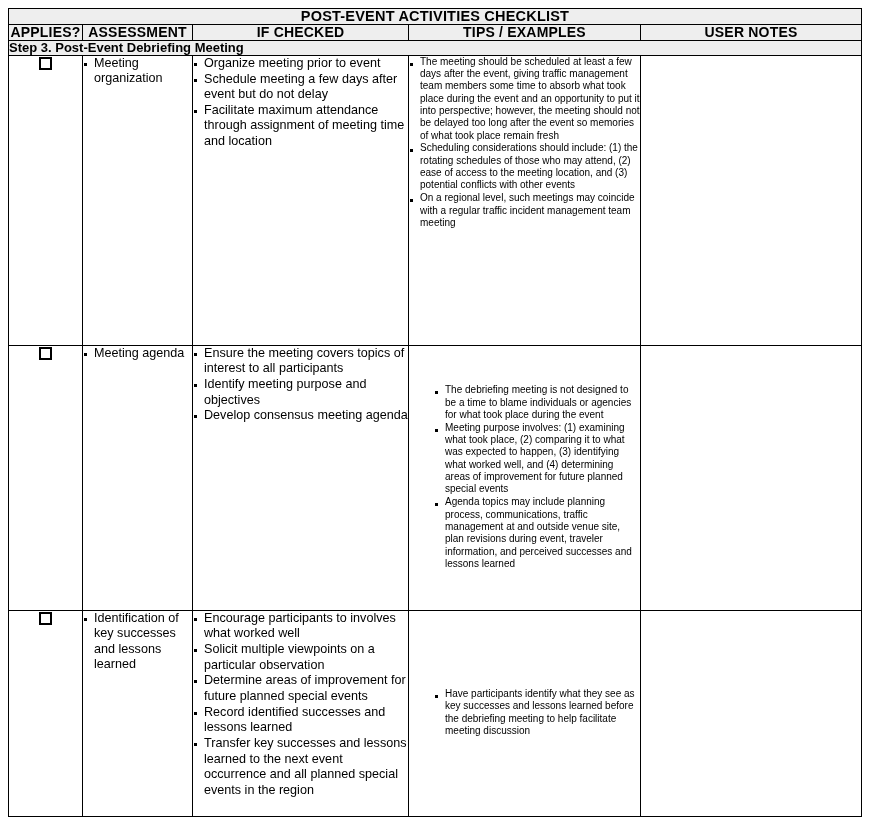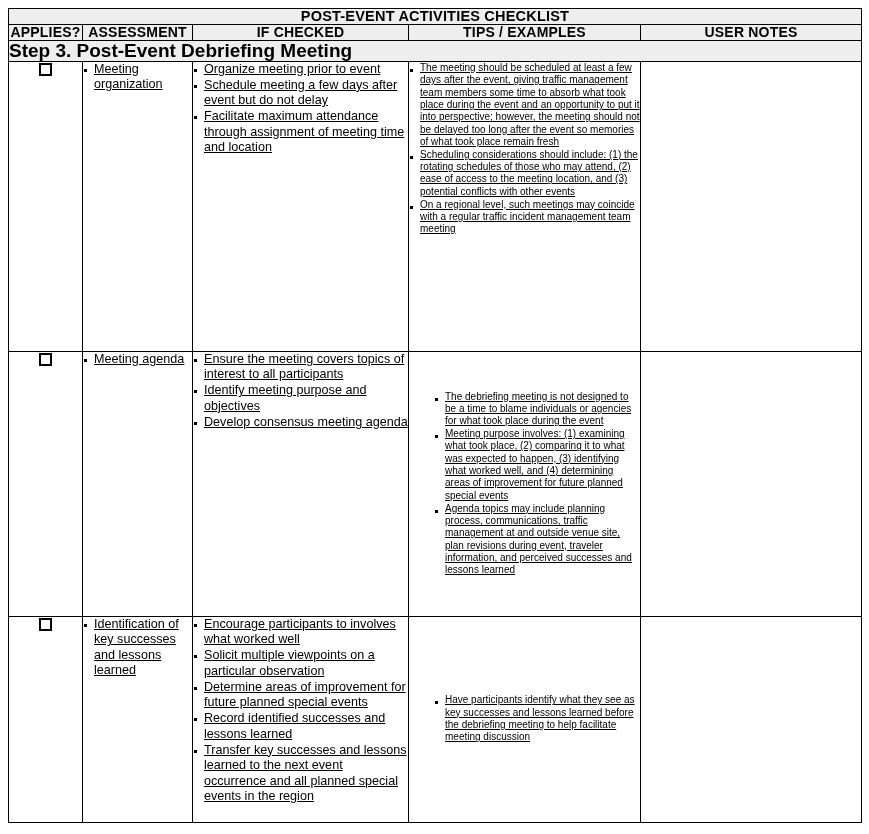--- a/index.html
+++ b/index.html
@@ -62,21 +62,21 @@
     letter-spacing: 0.2px;
     padding: 3px 2px 4px 2px;
     line-height: 1.05;
     white-space: nowrap;
   }
 
   
   .step-cell {
     background: #eeeeee !important;
     text-align: left;
-    font-size: 19px;
+    font-size: 13px;
     font-weight: bold;
     padding: 2px 2px 3px 6px;
     line-height: 1.05;
     white-space: nowrap;
   }
 
   
   .cell-applies {
     text-align: center;
     vertical-align: middle;
@@ -115,21 +115,20 @@
     margin: 0;
     padding: 0;
   }
   ul.bl > li {
     position: relative;
     padding-left: 11px;
     font-size: 12.6px;
     line-height: 1.23;
     margin: 0 0 0.5px 0;
     text-indent: 0;
-    text-decoration: underline;
   }
   ul.bl > li::before {
     content: "";
     position: absolute;
     left: 1px;
     top: 7px;
     width: 3px;
     height: 3px;
     background: #000000;
   }

